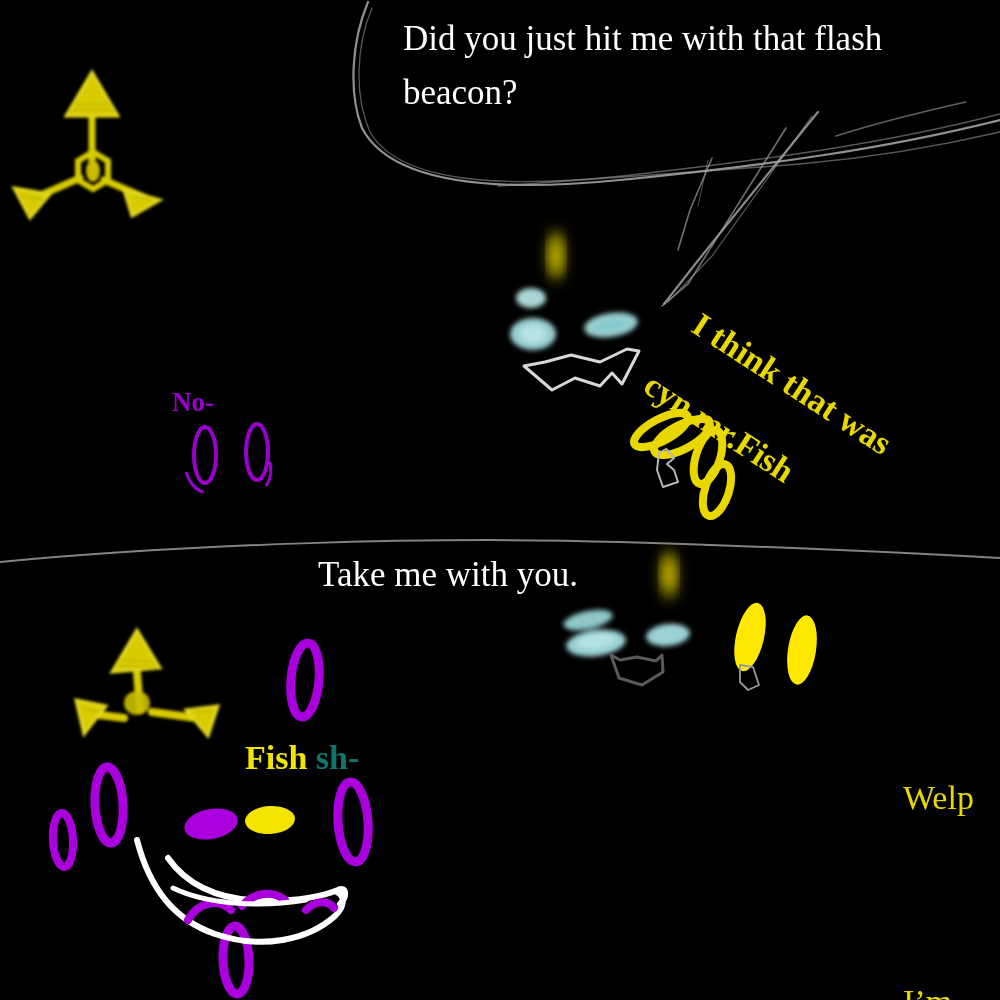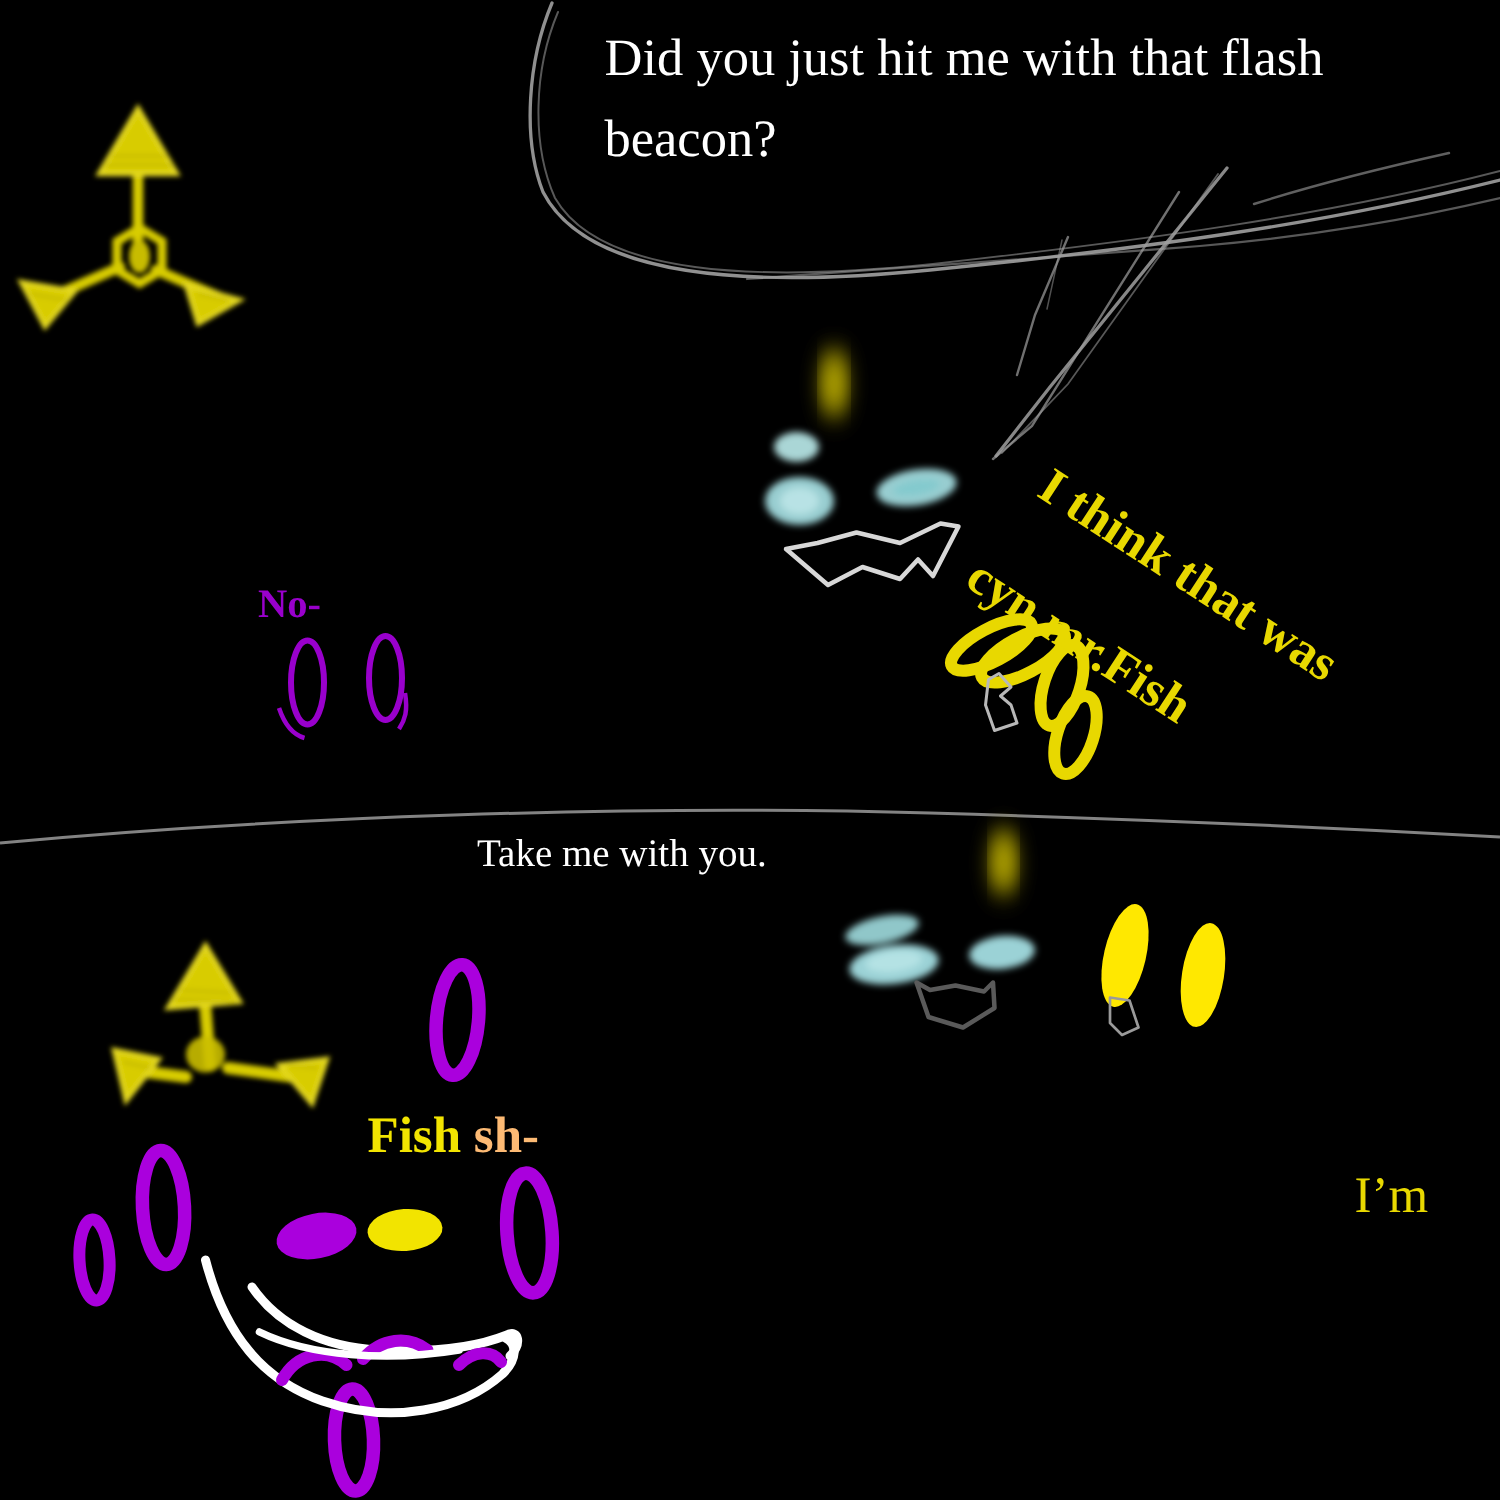--- a/index.html
+++ b/index.html
@@ -40,21 +40,21 @@
     top: 12px;
     width: 600px;
     font-size: 35px;
     color: #ffffff;
     white-space: normal;
     line-height: 1.55;
   }
   #dlg-take {
     left: 318px;
     top: 553px;
-    font-size: 26px;
+    font-size: 35px;
     color: #ffffff;
   }
   #dlg-no {
     left: 172px;
     top: 386px;
     font-size: 27px;
     color: #9900cc;
     font-weight: 700;
   }
   #dlg-cyn-wrap {
@@ -88,21 +88,21 @@
     color: #e8d800;
     line-height: 2.0;
   }
   #dlg-well-wrap {
     left: 245px;
     top: 737px;
     font-size: 34px;
     font-weight: 700;
   }
   #dlg-well { color: #f2e400; }
-  #dlg-sh   { color: #fdba74; margin-top: 13px; }
+  #dlg-sh   { color: #0f766e; margin-top: 13px; }
 
   
   svg { display: block; }
 </style>
 </head>
 <body>
 
 <div id="comic">
 
   <svg class="layer" viewBox="0 0 1000 1000" width="1000" height="1000" xmlns="http://www.w3.org/2000/svg">
@@ -266,20 +266,21 @@
     <div class="txt" id="dlg-no">No-</div>
 
     <div id="dlg-cyn-wrap" class="txt">
       <div class="yellowline" id="dlg-cyn-1">I think that was</div>
       <div class="yellowline" id="dlg-cyn-2">cyn mr.Fish</div>
     </div>
 
     <div class="txt" id="dlg-take">Take me with you.</div>
 
     <div class="txt" id="dlg-welp">
+      <div>Welp</div>
       <div>I’m</div>
       
       
     </div>
 
     <div class="txt" id="dlg-well-wrap"><span id="dlg-well">Fish </span><span id="dlg-sh">sh-</span></div>
 
   </div>
 </div>
 

